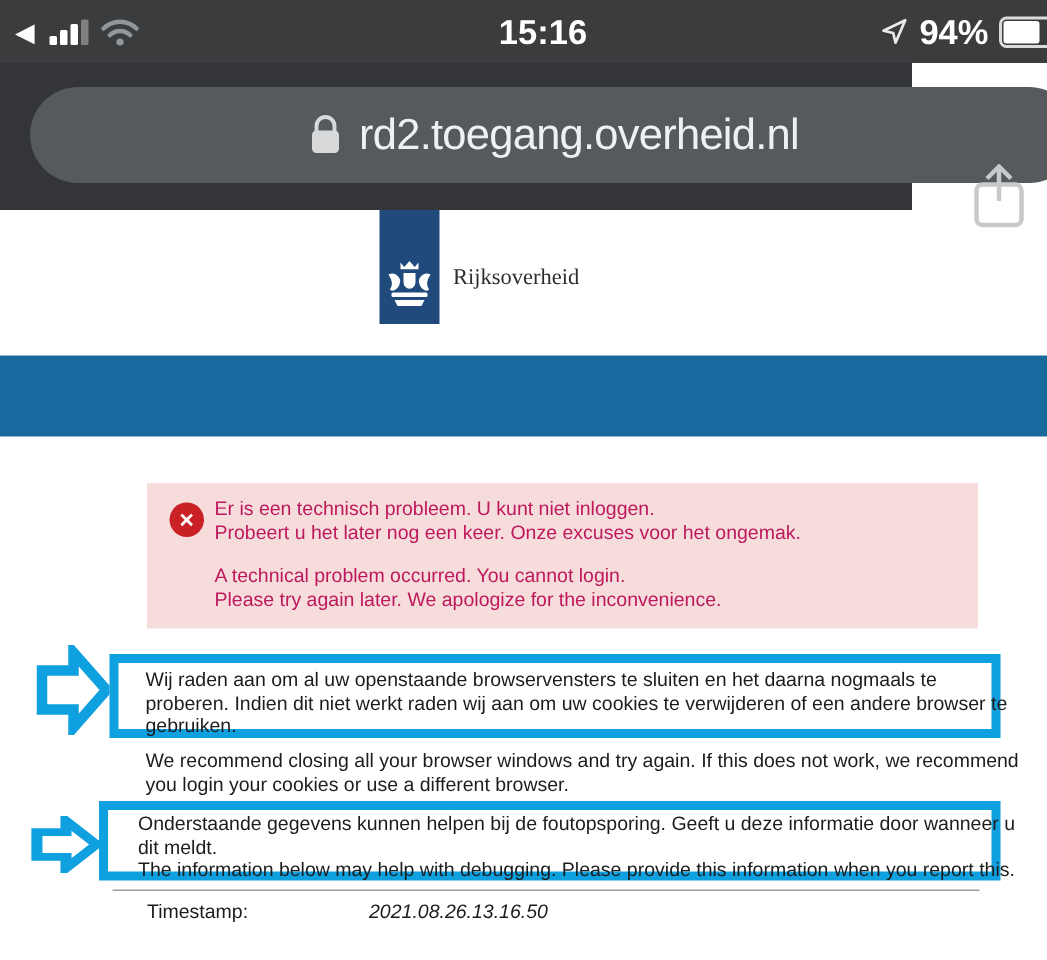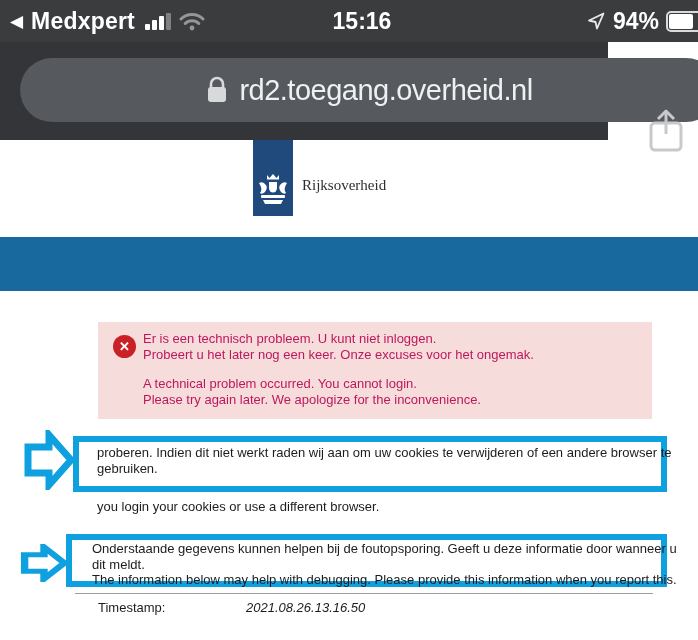--- a/index.html
+++ b/index.html
@@ -80,21 +80,20 @@
   svg { display:block; }
 </style>
 </head>
 <body>
 
 <div class="phone">
 
   <div class="statusbar">
     <div class="sb-left">
       <span class="back-tri">◀</span>
-      <span class="sb-app">Medxpert</span>
       <span class="signal">
         <span class="b1"></span>
           <span class="b2"></span>
           <span class="b3"></span>
           <span class="b4"></span>
       </span>
       <span>
         <svg width="26" height="19" viewBox="0 0 26 19">
           <path d="M2 7 A15.5 15.5 0 0 1 24 7" fill="none" stroke="#93969a" stroke-width="3" stroke-linecap="round"></path>
           <path d="M6.2 11.5 A9.5 9.5 0 0 1 19.8 11.5" fill="none" stroke="#93969a" stroke-width="3" stroke-linecap="round"></path>
@@ -162,26 +161,28 @@
     </div>
   </div>
 
   <div class="annot-arrow arrow1">
     <svg width="52" height="60" viewBox="0 0 52 60" preserveAspectRatio="none">
       <path d="M5 17 H26 V5 L48 30 L26 55 V43 H5 Z" fill="#ffffff" stroke="#0fa0e0" stroke-width="7" stroke-linejoin="miter"></path>
     </svg>
   </div>
   <div class="hl-box hl-box1">
     <div class="boxtext">
+      <div class="line">Wij raden aan om al uw openstaande browservensters te sluiten en het daarna nogmaals te</div>
       <div class="line">proberen. Indien dit niet werkt raden wij aan om uw cookies te verwijderen of een andere browser te</div>
       <div class="line">gebruiken.</div>
     </div>
   </div>
 
   <div class="para-en">
+    <div class="line">We recommend closing all your browser windows and try again. If this does not work, we recommend</div>
     <div class="line">you login your cookies or use a different browser.</div>
   </div>
 
   <div class="annot-arrow arrow2">
     <svg width="48" height="38" viewBox="0 0 52 60" preserveAspectRatio="none">
       <path d="M5 17 H26 V5 L48 30 L26 55 V43 H5 Z" fill="#ffffff" stroke="#0fa0e0" stroke-width="8" stroke-linejoin="miter"></path>
     </svg>
   </div>
   <div class="hl-box hl-box2">
     <div class="boxtext">

